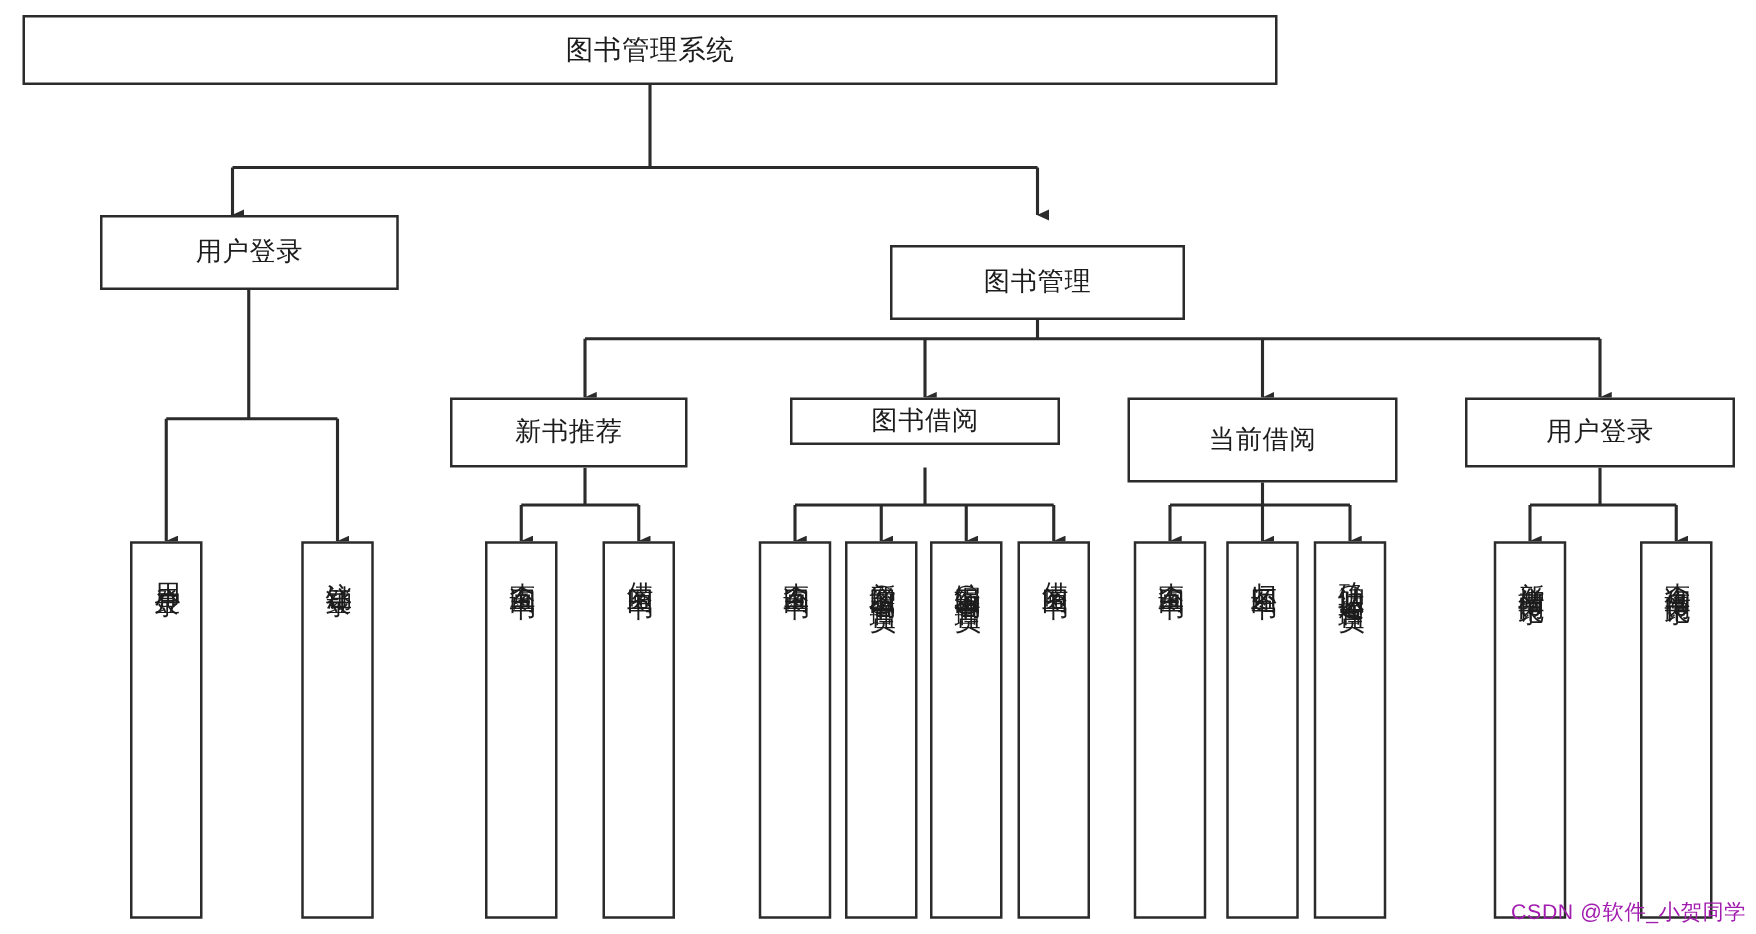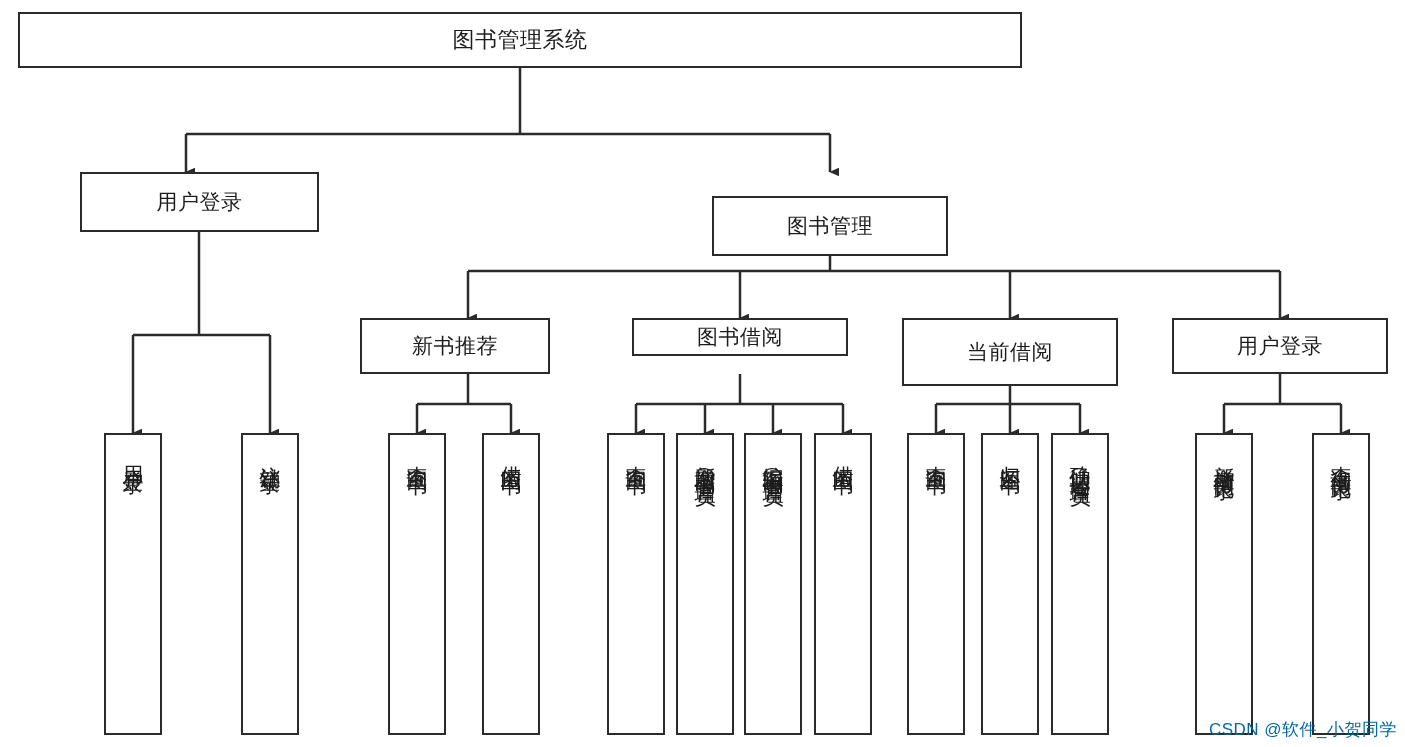--- a/index.html
+++ b/index.html
@@ -53,21 +53,21 @@
     font-size: 21px;
     line-height: 1.15;
     letter-spacing: 3px;
     white-space: nowrap;
   }
   .watermark {
     position: absolute;
     right: 8px;
     bottom: 6px;
     font-size: 17px;
-    color: #0369a1;
+    color: #a21caf;
     letter-spacing: 0.5px;
     white-space: nowrap;
     text-align: center;
   }
 </style>
 </head>
 <body>
 
 <div id="canvas">
 

